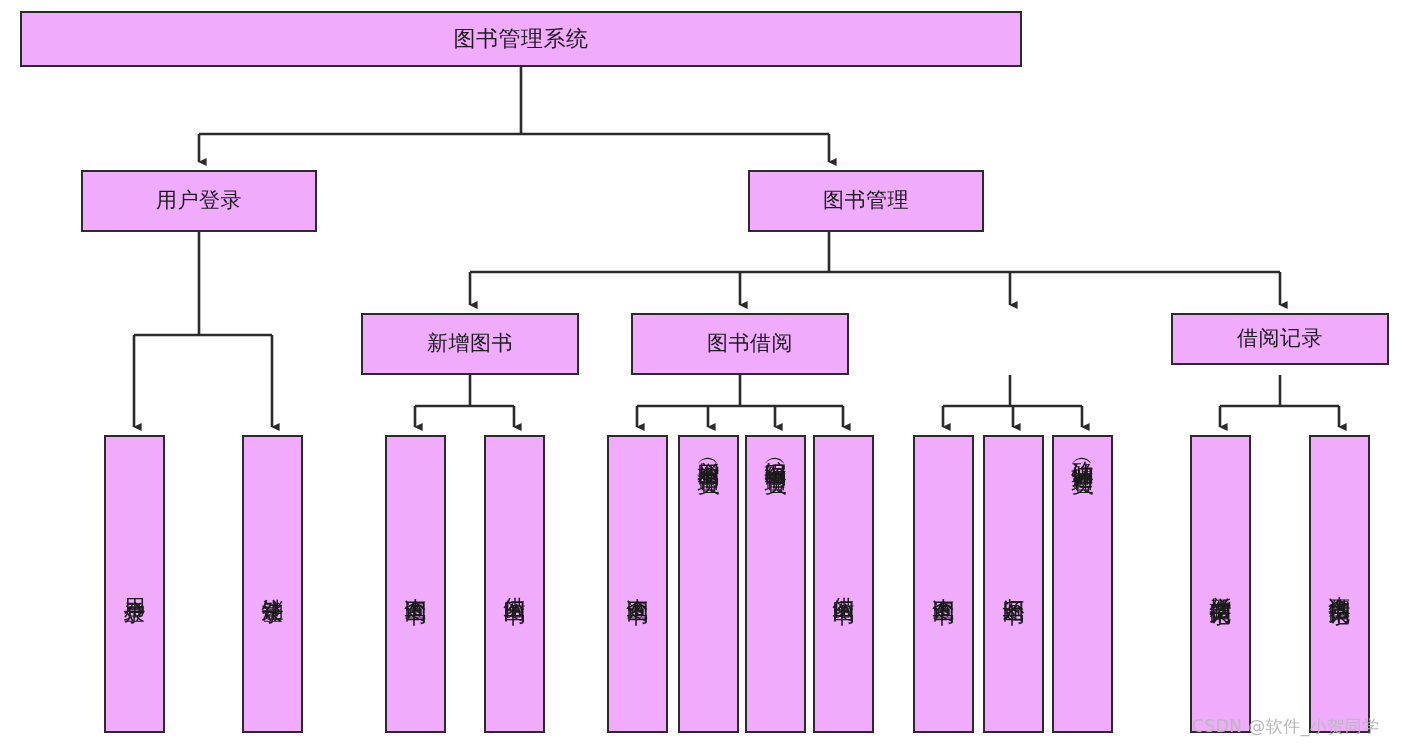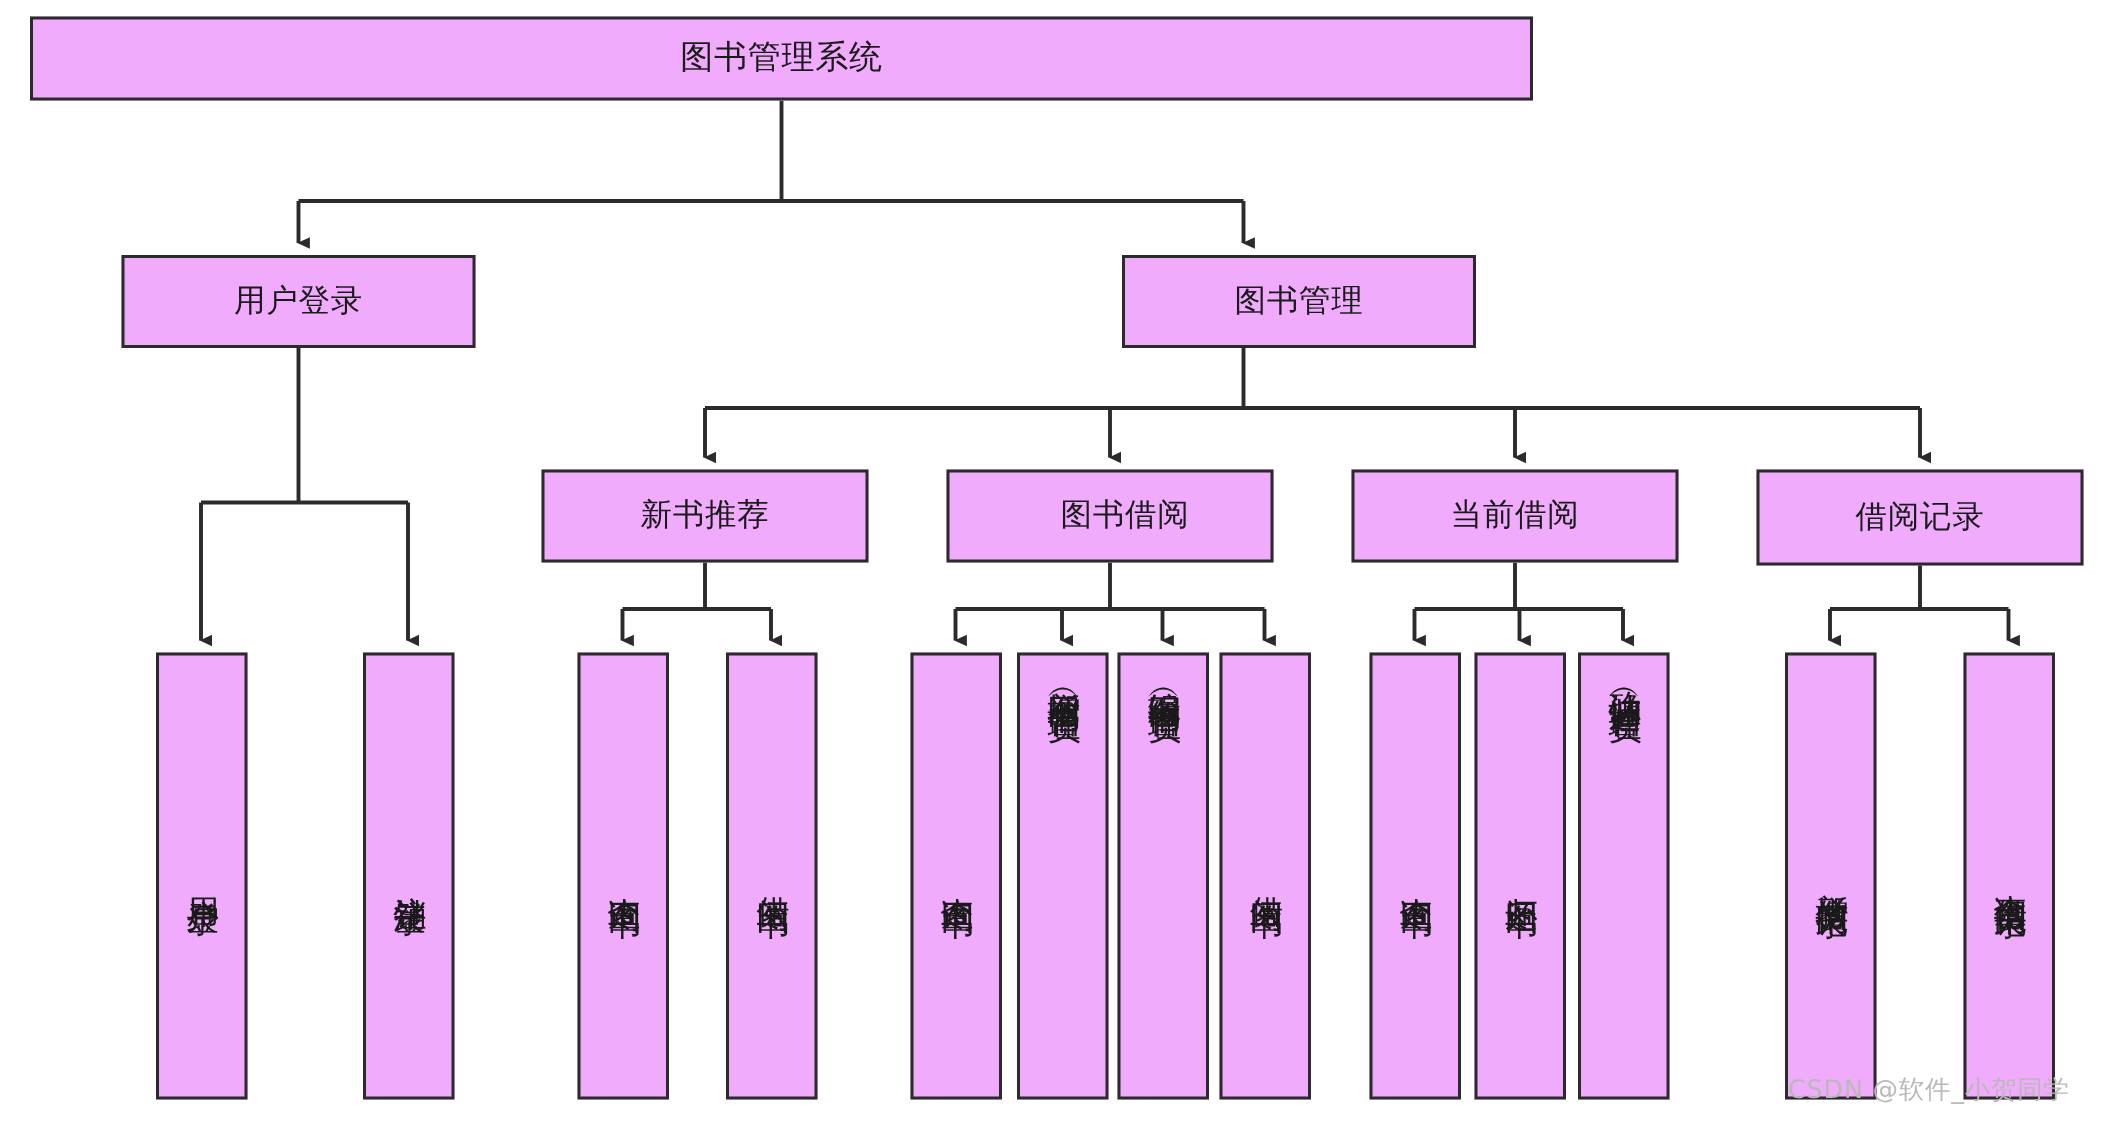--- a/index.html
+++ b/index.html
@@ -136,29 +136,26 @@
   </div>
 
   <div class="node horiz" style="left:81px; top:170px; width:236px; height:62px;">
     <span class="label">用户登录</span>
   </div>
   <div class="node horiz" style="left:748px; top:170px; width:236px; height:62px;align-items:center;">
     <span class="label">图书管理</span>
   </div>
 
   <div class="node horiz" style="left:361px; top:313px; width:218px; height:62px;">
-    <span class="label">新书推荐</span>
+    <span class="label">新增图书</span>
   </div>
   <div class="node horiz" style="left:631px; top:313px; width:218px; height:62px;padding-left:20px;">
     <span class="label">图书借阅</span>
   </div>
-  <div class="node horiz" style="left:901px; top:313px; width:218px; height:62px;">
-    <span class="label">当前借阅</span>
-  </div>
-  <div class="node horiz" style="left:1171px; top:313px; width:218px; height:64px;">
+  <div class="node horiz" style="left:1171px; top:313px; width:218px; height:52px;">
     <span class="label">借阅记录</span>
   </div>
 
   <div class="node vert mid" style="left:104px; top:435px; width:61px; height:298px;">
     <span class="label">用户登录</span>
   </div>
   <div class="node vert mid" style="left:242px; top:435px; width:61px; height:298px;">
     <span class="label">注销登录</span>
   </div>
 

